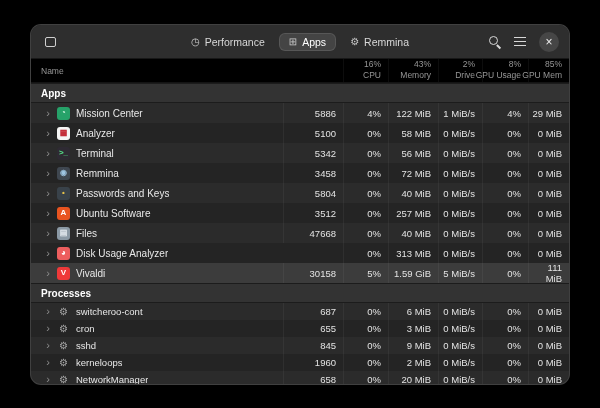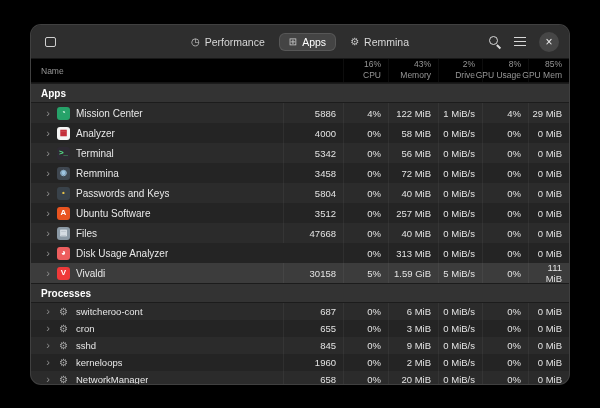--- a/index.html
+++ b/index.html
@@ -135,21 +135,21 @@
             <div class="cell col drive">1 MiB/s</div>
             <div class="cell col gpu">4%</div>
             <div class="cell col gpumem">29 MiB</div>
           </div>
           <div class="row">
             <div class="cell name-cell">
               <span class="chevron">›</span>
               <span class="app-icon" style="background: rgb(245, 245, 244); color: rgb(192, 28, 40);">▦</span>
               <span class="row-name">Analyzer</span>
             </div>
-            <div class="cell col pid">4000</div>
+            <div class="cell col pid">5100</div>
             <div class="cell col cpu">0%</div>
             <div class="cell col mem">58 MiB</div>
             <div class="cell col drive">0 MiB/s</div>
             <div class="cell col gpu">0%</div>
             <div class="cell col gpumem">0 MiB</div>
           </div>
           <div class="row zebra">
             <div class="cell name-cell">
               <span class="chevron">›</span>
               <span class="app-icon" style="background: rgb(46, 42, 51); color: rgb(87, 227, 137);">&gt;_</span>

